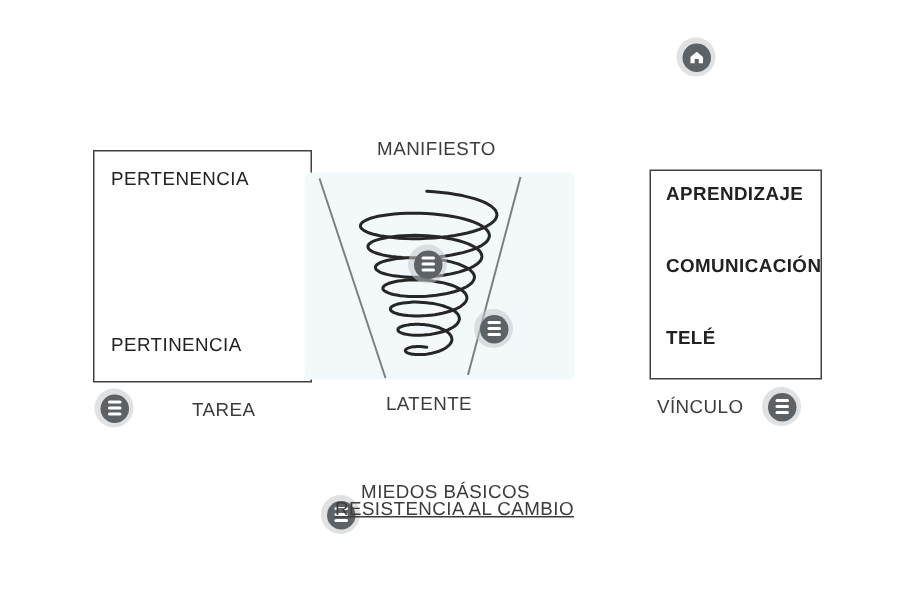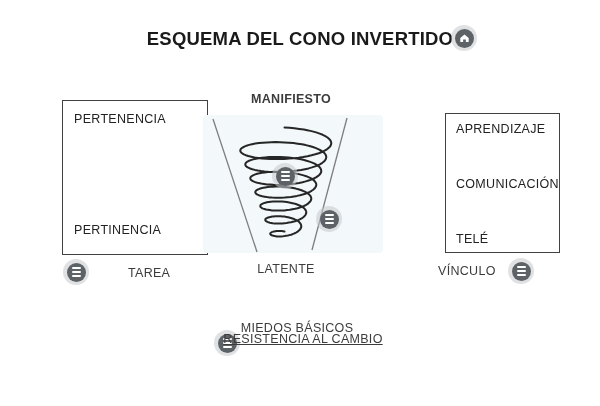--- a/index.html
+++ b/index.html
@@ -21,52 +21,51 @@
   .frame {
     position:absolute; border:1px solid #414141; background:#ffffff;
     box-sizing:border-box; display:flex; flex-direction:column;
     justify-content:space-between;
   }
   .frame span {
     font-size:12.5px; color:#222222; letter-spacing:0.3px;
     line-height:14px; white-space:nowrap;
   }
   .frame-left  { left:62px;  top:100px; width:146px; height:155px; padding:11px 4px 17px 11px; }
-  .frame-right { left:445px; top:113px; width:115px; height:140px; padding:8px 4px 6px 10px; }
+  .frame-right { left:433px; top:113px; width:115px; height:140px; padding:8px 4px 20px 10px;font-weight:bold; }
   .cone-svg { position:absolute; left:200px; top:108px; width:185px; height:160px; }
   .hotspot {
     position:absolute; width:26px; height:26px; border-radius:50%;
     background:rgba(198,201,204,0.55); border:none; padding:0; margin:0;
     display:flex; align-items:center; justify-content:center; cursor:pointer;
   }
   .hotspot-inner {
     width:19px; height:19px; border-radius:50%; background:#5d6267;
     display:flex; flex-direction:column; align-items:center; justify-content:center;
     gap:2px;
   }
   .bar { width:9px; height:2px; background:#ffffff; border-radius:1px; }
   .hs-home   { left:451px; top:25px; }
   .hs-cone-a { left:272px; top:163px; }
   .hs-cone-b { left:316px; top:206px; }
   .hs-tarea  { left:63px;  top:259px; }
   .hs-vinculo{ left:508px; top:258px; }
   .hs-miedos { left:214px; top:330px; }
-  .lbl-manifiesto { left:211px; top:92px;  width:160px;font-weight:bold; }
+  .lbl-manifiesto { left:211px; top:92px;  width:160px; }
   .lbl-latente    { left:216px; top:262px; width:140px; }
   .lbl-tarea      { left:100px; top:266px;margin-left:28px; }
   .lbl-vinculo    { left:438px; top:264px; }
   .lbl-miedos1    { left:197px; top:321px; width:200px; }
   .lbl-miedos2    { left:203px; top:332px; width:200px;text-decoration:underline; }
 </style>
 </head>
 <body>
 
 <div class="stage">
 
-  <h1 class="page-title">ESQUEMA DEL CONO INVERTIDO</h1>
 
   <button class="hotspot hs-home">
     <span class="hotspot-inner">
       <svg width="15" height="15" viewBox="0 0 20 20" aria-hidden="true">
         <path d="M10 4.6 L4.4 9.4 L4.4 14.8 L8.2 14.8 L8.2 11.2 L11.8 11.2 L11.8 14.8 L15.6 14.8 L15.6 9.4 Z" fill="#ffffff"></path>
       </svg>
     </span>
   </button>
 
   <div class="frame frame-left">

